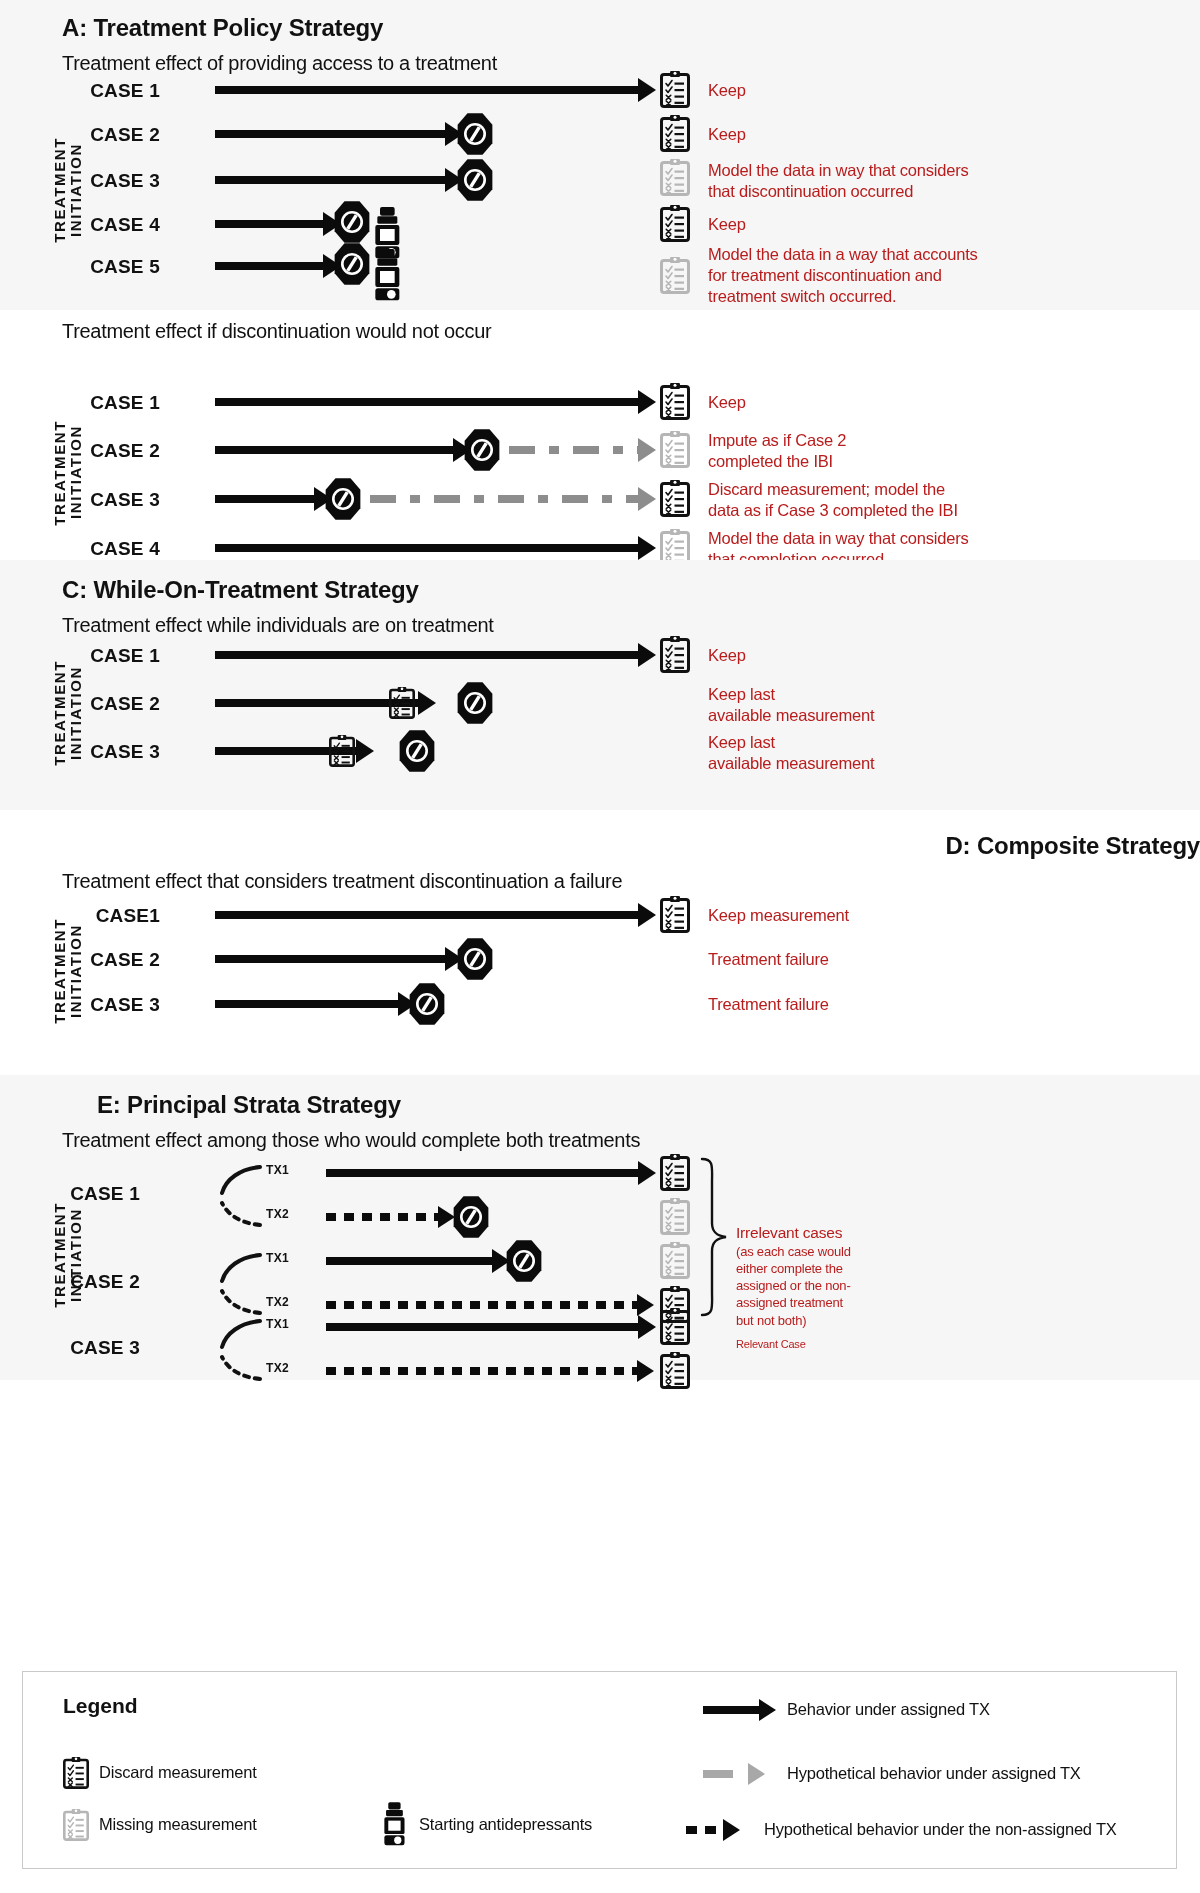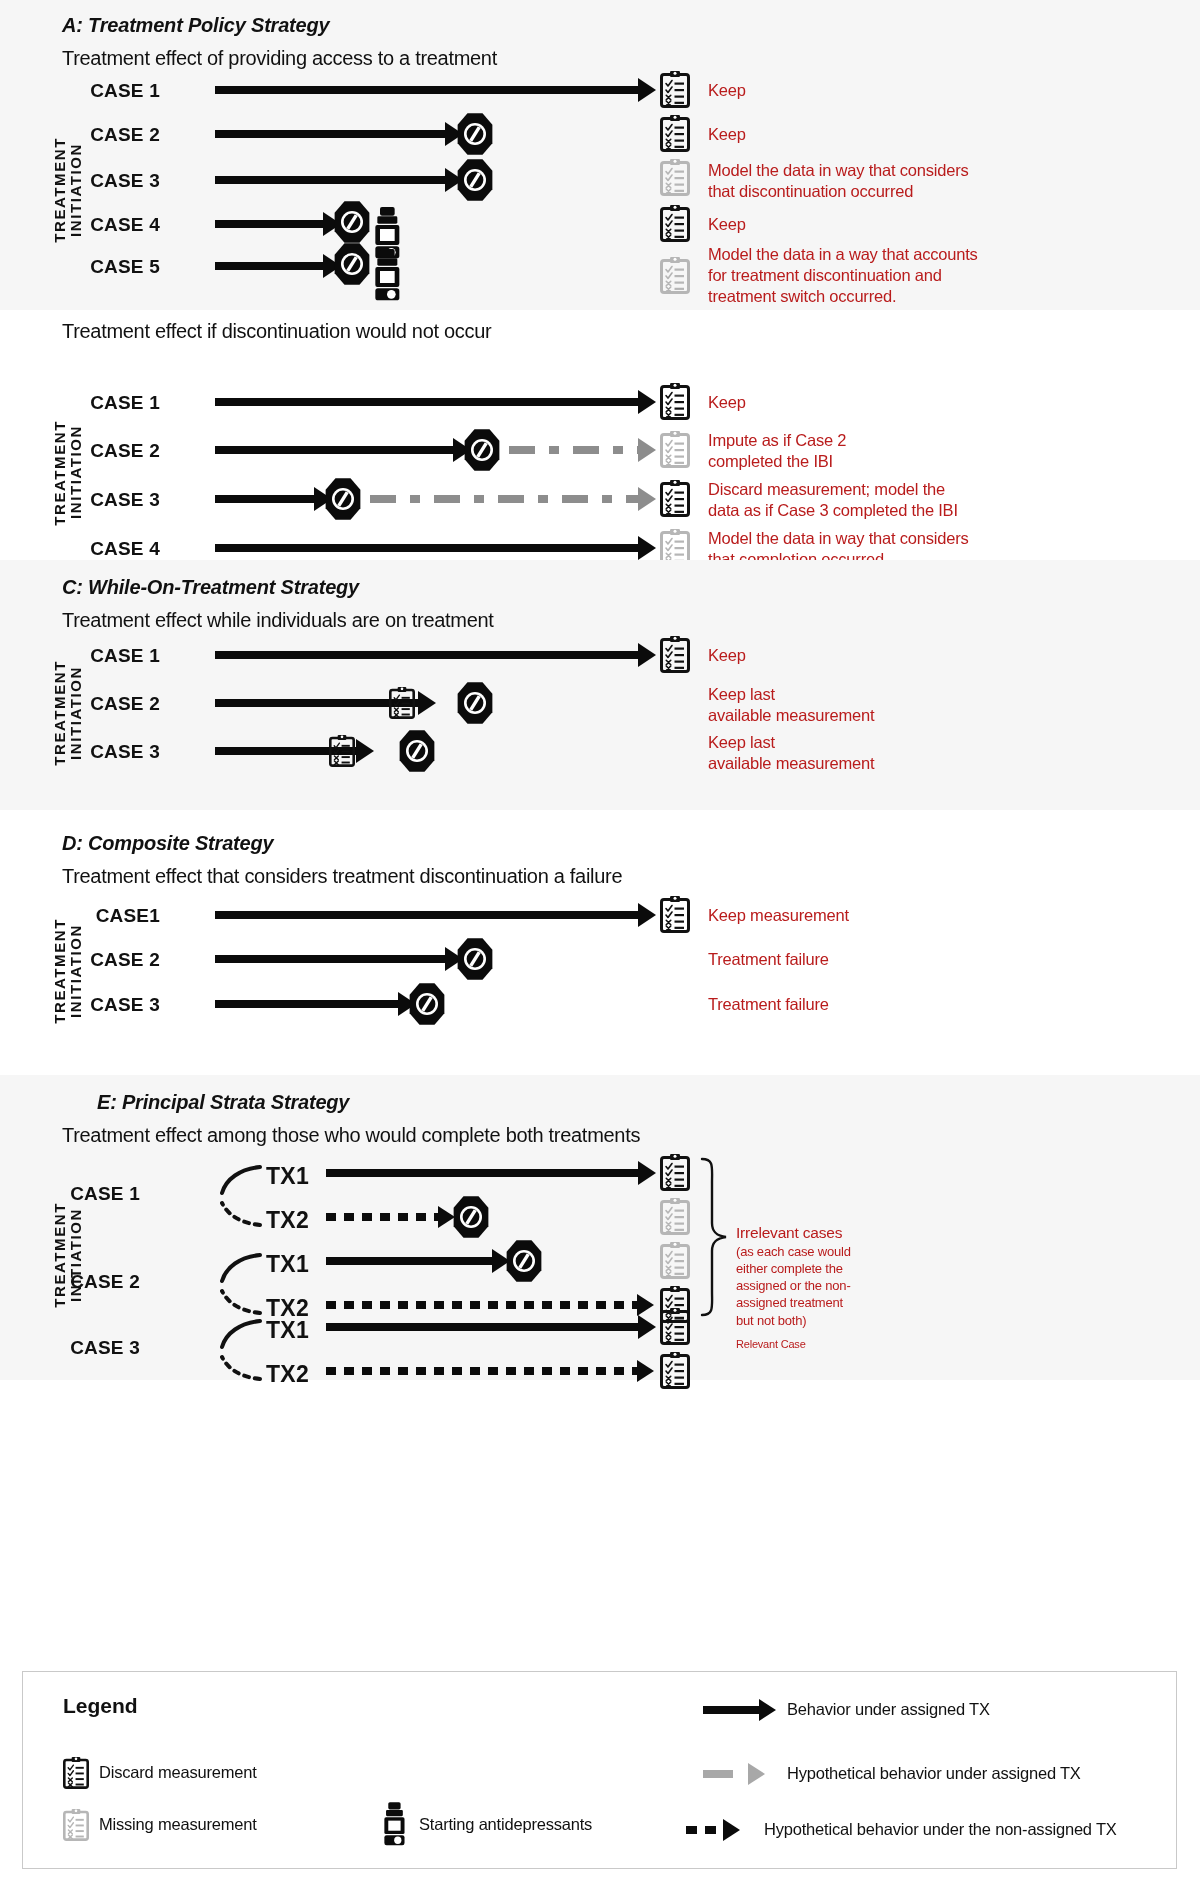--- a/index.html
+++ b/index.html
@@ -13,24 +13,23 @@
     overflow:hidden;
   }
 
   
   .panel { position:relative; width:1200px; padding:0 0 0 0; }
   .panel.shaded { background:#f6f6f6; }
   .panel.plain  { background:#ffffff; }
 
   .panel-title {
     font-weight:bold;
-    font-size:20px;
+    font-size:24px;
     letter-spacing:-0.2px;
     padding:14px 0 0 62px;
-    font-style:italic;
   }
   .panel-sub {
     font-size:20px;
     font-weight:400;
     padding:10px 16px 6px 62px;
     letter-spacing:-0.3px;
   }
   .caselabel {
     position:absolute;
     font-weight:bold;
@@ -131,21 +130,21 @@
     white-space:pre-line;
     color:#b91c1c;
   }
 
   
   .brace { position:absolute; }
 
   .tx-label {
     position:absolute;
     font-weight:bold;
-    font-size:23px;
+    font-size:12px;
     letter-spacing:0.3px;
   }
   .hook { position:absolute; }
 
   
   .legend {
     position:absolute;
     left:22px; top:1671px;
     width:1155px; height:198px;
     border:1.5px solid #c9c9c9;
@@ -381,21 +380,21 @@
       <use href="#sym-clipboard"></use>
     </svg>
   <svg class="stop" style="left:398px; top:169px;">
       <use href="#sym-stop"></use>
     </svg>
   <div class="note" style="left:708px; top:172px;">Keep last
 available measurement</div>
 </div>
 
 <div class="panel plain" style="height:265px;">
-  <div class="panel-title" style="padding-top:22px;">D: Composite Strategy</div>
+  <div class="panel-title" style="padding-top:22px;text-align:right;">D: Composite Strategy</div>
   <div class="panel-sub">Treatment effect that considers treatment discontinuation a failure</div>
 
   <div class="axis" style="top:100px; height:122px;">
     <span>TREATMENT</span>
     <span>INITIATION</span>
   </div>
 
   <div class="caselabel" style="top:95px;">CASE1</div>
   <div class="solid-arrow" style="left:215px; top:101px; width:425px;"></div>
   <svg class="clip" style="left:660px; top:85px; color:#111;">

